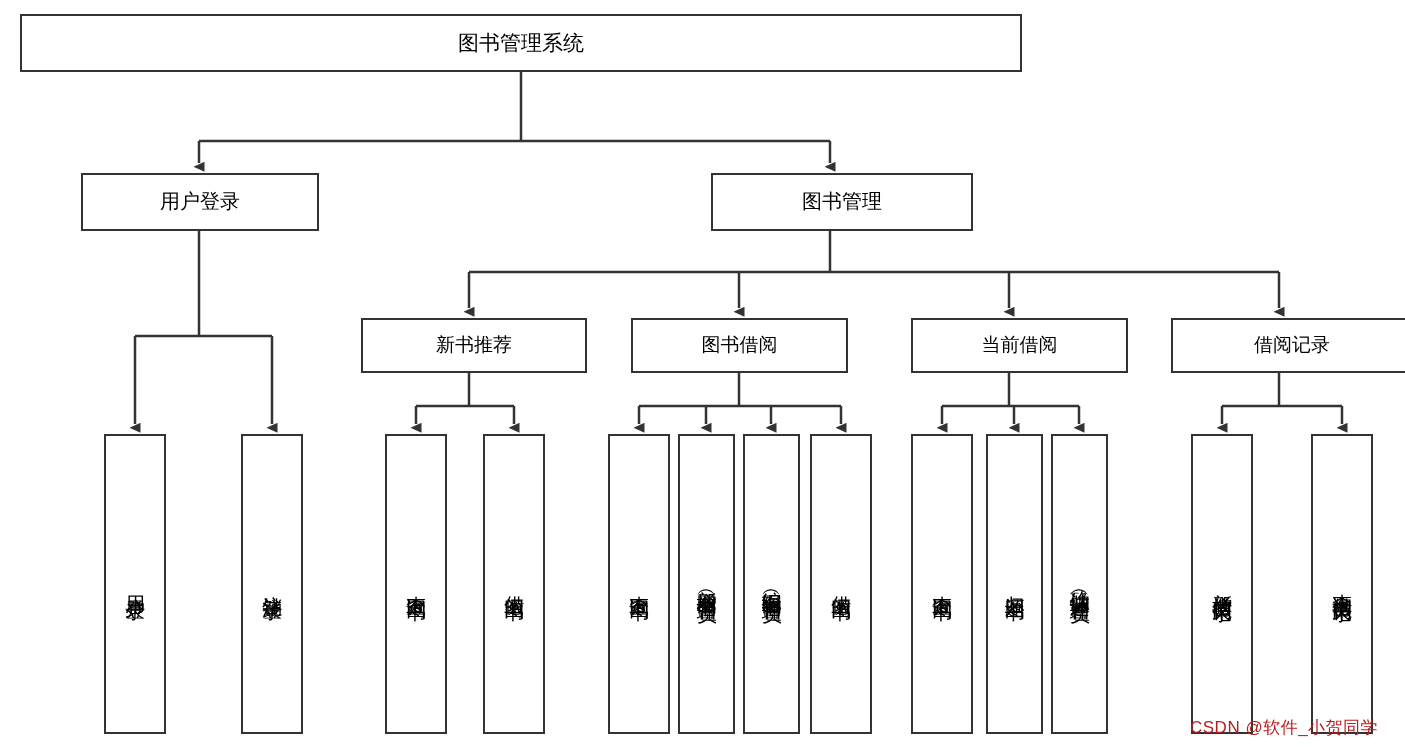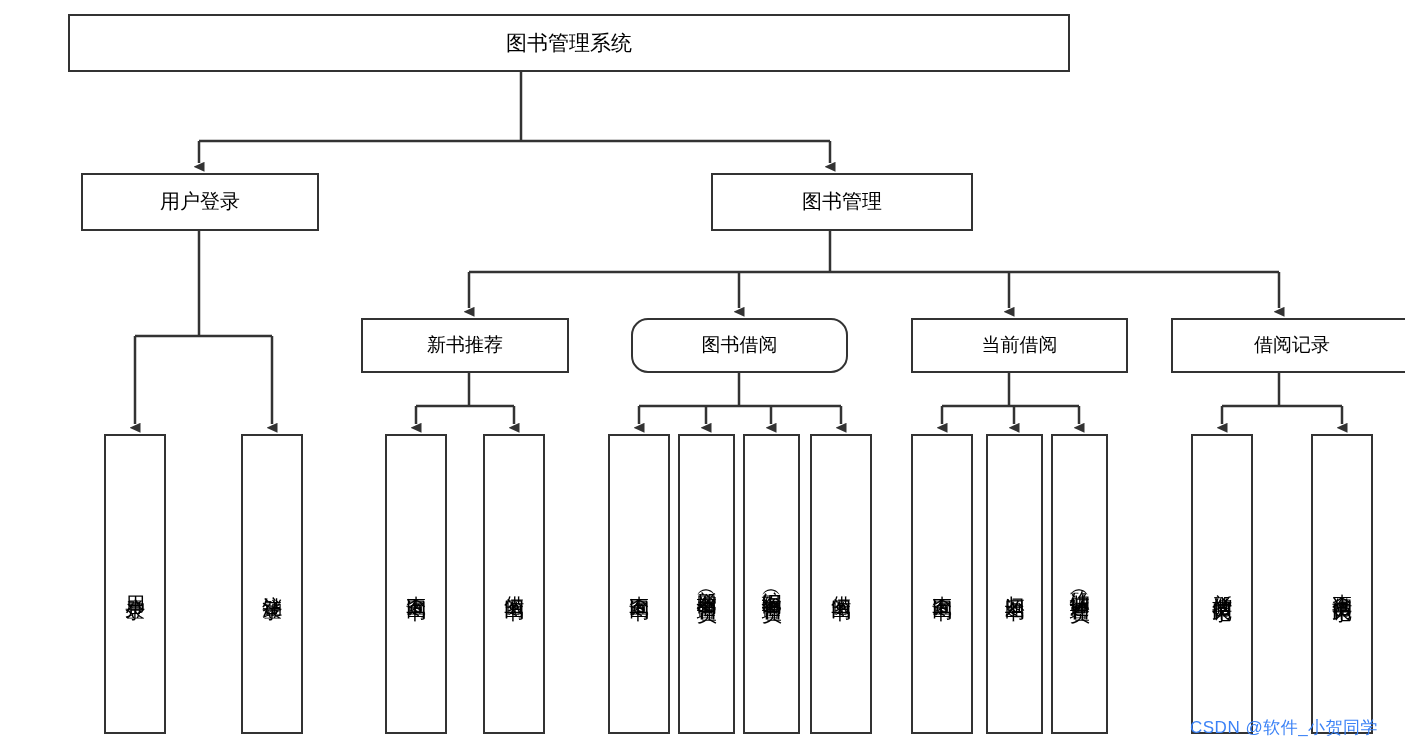--- a/index.html
+++ b/index.html
@@ -32,21 +32,20 @@
     border: 2.5px solid #333333;
     display: flex;
     align-items: center;
     justify-content: center;
     color: #000000;
     text-align: center;
     line-height: 1.18;
   }
   .node.root {
     font-size: 21px;
-    margin-left: 48px;
   }
   .node.lvl1 {
     font-size: 20px;
   }
   .node.lvl2 {
     font-size: 19px;
   }
   .node.leaf {
     font-size: 20px;
     writing-mode: vertical-rl;
@@ -126,24 +125,24 @@
     <span>图书管理系统</span>
   </div>
 
   <div class="node lvl1" id="n-l1-0" style="left: 81px; top: 173px; width: 238px; height: 58px; border-color: rgb(51, 51, 51); background: rgb(255, 255, 255); color: rgb(0, 0, 0);">
     <span>用户登录</span>
   </div>
   <div class="node lvl1" id="n-l1-1" style="left: 711px; top: 173px; width: 262px; height: 58px; border-color: rgb(51, 51, 51); background: rgb(255, 255, 255); color: rgb(0, 0, 0);">
     <span>图书管理</span>
   </div>
 
-  <div class="node lvl2" id="n-l2-0" style="left: 361px; top: 318px; width: 208px; height: 55px; border-color: rgb(51, 51, 51); background: rgb(255, 255, 255); color: rgb(0, 0, 0);">
+  <div class="node lvl2" id="n-l2-0" style="left: 361px; top: 318px; width: 226px; height: 55px; border-color: rgb(51, 51, 51); background: rgb(255, 255, 255); color: rgb(0, 0, 0);">
     <span>新书推荐</span>
   </div>
-  <div class="node lvl2" id="n-l2-1" style="left: 631px; top: 318px; width: 217px; height: 55px; border-color: rgb(51, 51, 51); background: rgb(255, 255, 255); color: rgb(0, 0, 0); border-radius: 17px;">
+  <div class="node lvl2" id="n-l2-1" style="left: 631px; top: 318px; width: 217px; height: 55px; border-color: rgb(51, 51, 51); background: rgb(255, 255, 255); color: rgb(0, 0, 0);">
     <span>图书借阅</span>
   </div>
   <div class="node lvl2" id="n-l2-2" style="left: 901px; top: 318px; width: 217px; height: 55px; border-color: rgb(51, 51, 51); background: rgb(255, 255, 255); color: rgb(0, 0, 0); margin-left: 10px;">
     <span>当前借阅</span>
   </div>
   <div class="node lvl2" id="n-l2-3" style="left: 1171px; top: 318px; width: 242px; height: 55px; border-color: rgb(51, 51, 51); background: rgb(255, 255, 255); color: rgb(0, 0, 0);">
     <span>借阅记录</span>
   </div>
 
   <div class="node leaf" id="n-lf-0" style="left: 104px; top: 434px; width: 62px; height: 300px; border-color: rgb(51, 51, 51); background: rgb(255, 255, 255); color: rgb(0, 0, 0);">
@@ -179,15 +178,15 @@
   <div class="node leaf" id="n-lf-10" style="left: 1051px; top: 434px; width: 57px; height: 300px; border-color: rgb(51, 51, 51); background: rgb(255, 255, 255); color: rgb(0, 0, 0);">
     <span class="vtext">确认归还（管理员）</span>
   </div>
   <div class="node leaf" id="n-lf-11" style="left: 1191px; top: 434px; width: 62px; height: 300px; border-color: rgb(51, 51, 51); background: rgb(255, 255, 255); color: rgb(0, 0, 0);">
     <span class="vtext">新增借阅记录</span>
   </div>
   <div class="node leaf" id="n-lf-12" style="left: 1311px; top: 434px; width: 62px; height: 300px; border-color: rgb(51, 51, 51); background: rgb(255, 255, 255); color: rgb(0, 0, 0);">
     <span class="vtext">查询借阅记录</span>
   </div>
 
-  <div class="watermark" id="wm" style="left: 1190px; top: 716px; color: #3b82f6;">CSDN @软件_小贺同学</div>
+  <div class="watermark" id="wm" style="left: 1190px; top: 716px; color: #b91c1c;">CSDN @软件_小贺同学</div>
 
 </div>
 
 </body></html>

